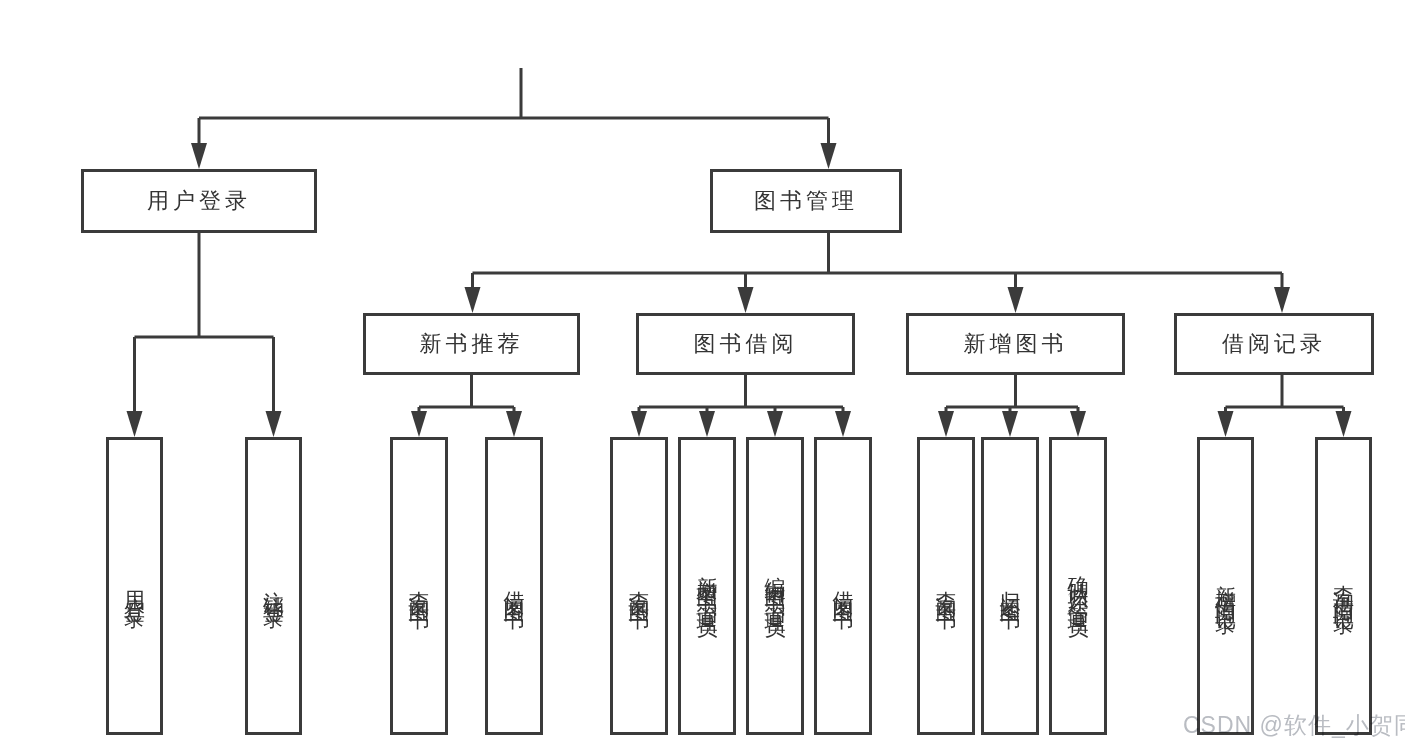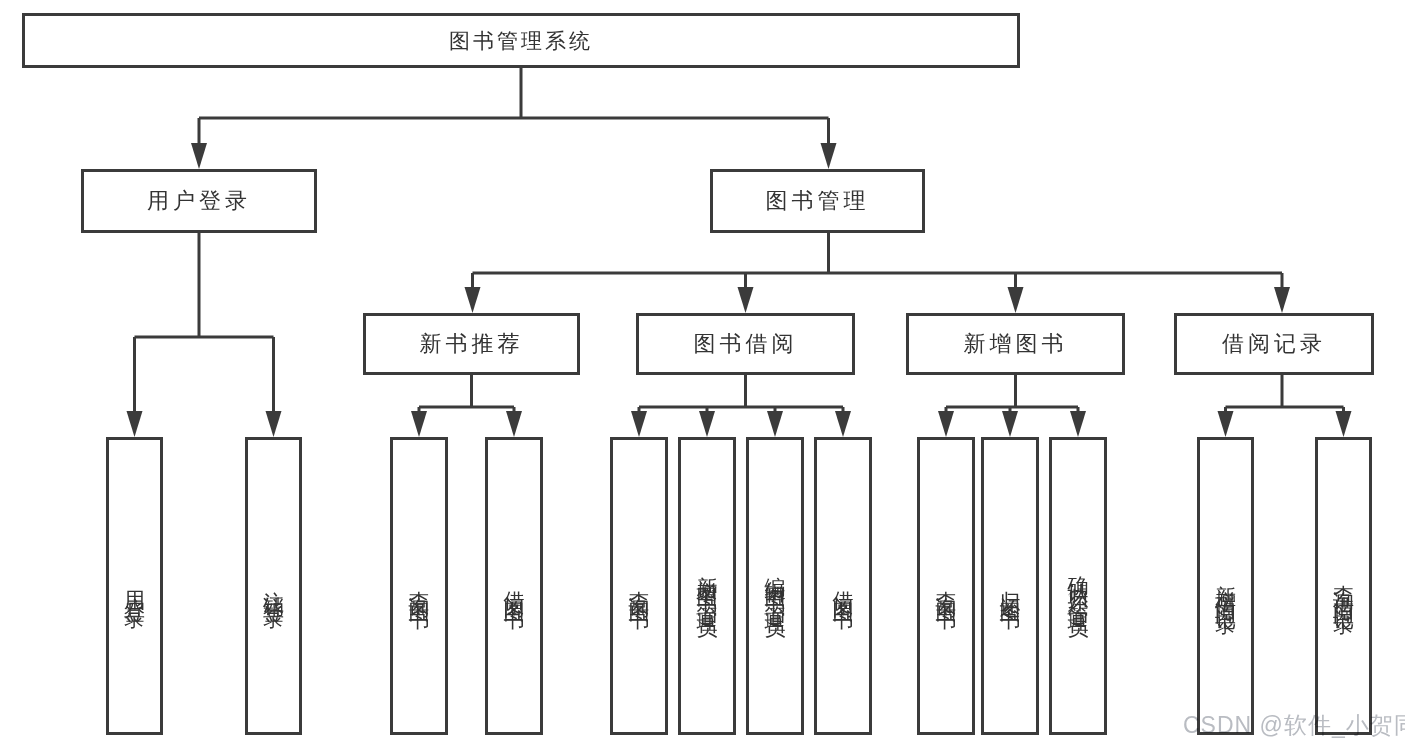--- a/index.html
+++ b/index.html
@@ -60,28 +60,25 @@
       <use href="#ah" transform="translate(775,437)"></use>
       <use href="#ah" transform="translate(843,437)"></use>
       <use href="#ah" transform="translate(946,437)"></use>
       <use href="#ah" transform="translate(1010,437)"></use>
       <use href="#ah" transform="translate(1078,437)"></use>
       <use href="#ah" transform="translate(1225.5,437)"></use>
       <use href="#ah" transform="translate(1343.5,437)"></use>
     </g>
   </svg>
 
-  <div class="box" style="left:22px;top:13px;width:998px;height:55px">
-    <span class="hlabel root-label">图书管理系统</span>
-  </div>
 
   <div class="box lvl2" style="left:81px;width:236px">
     <span class="hlabel">用户登录</span>
   </div>
-  <div class="box lvl2" style="left:710px;width:215px">
+  <div class="box lvl2" style="left:710px;width:192px">
     <span class="hlabel">图书管理</span>
   </div>
 
   <div class="box lvl3" style="left:363px;width:217px">
     <span class="hlabel">新书推荐</span>
   </div>
   <div class="box lvl3" style="left:636px;width:219px">
     <span class="hlabel">图书借阅</span>
   </div>
   <div class="box lvl3" style="left:906px;width:219px">

